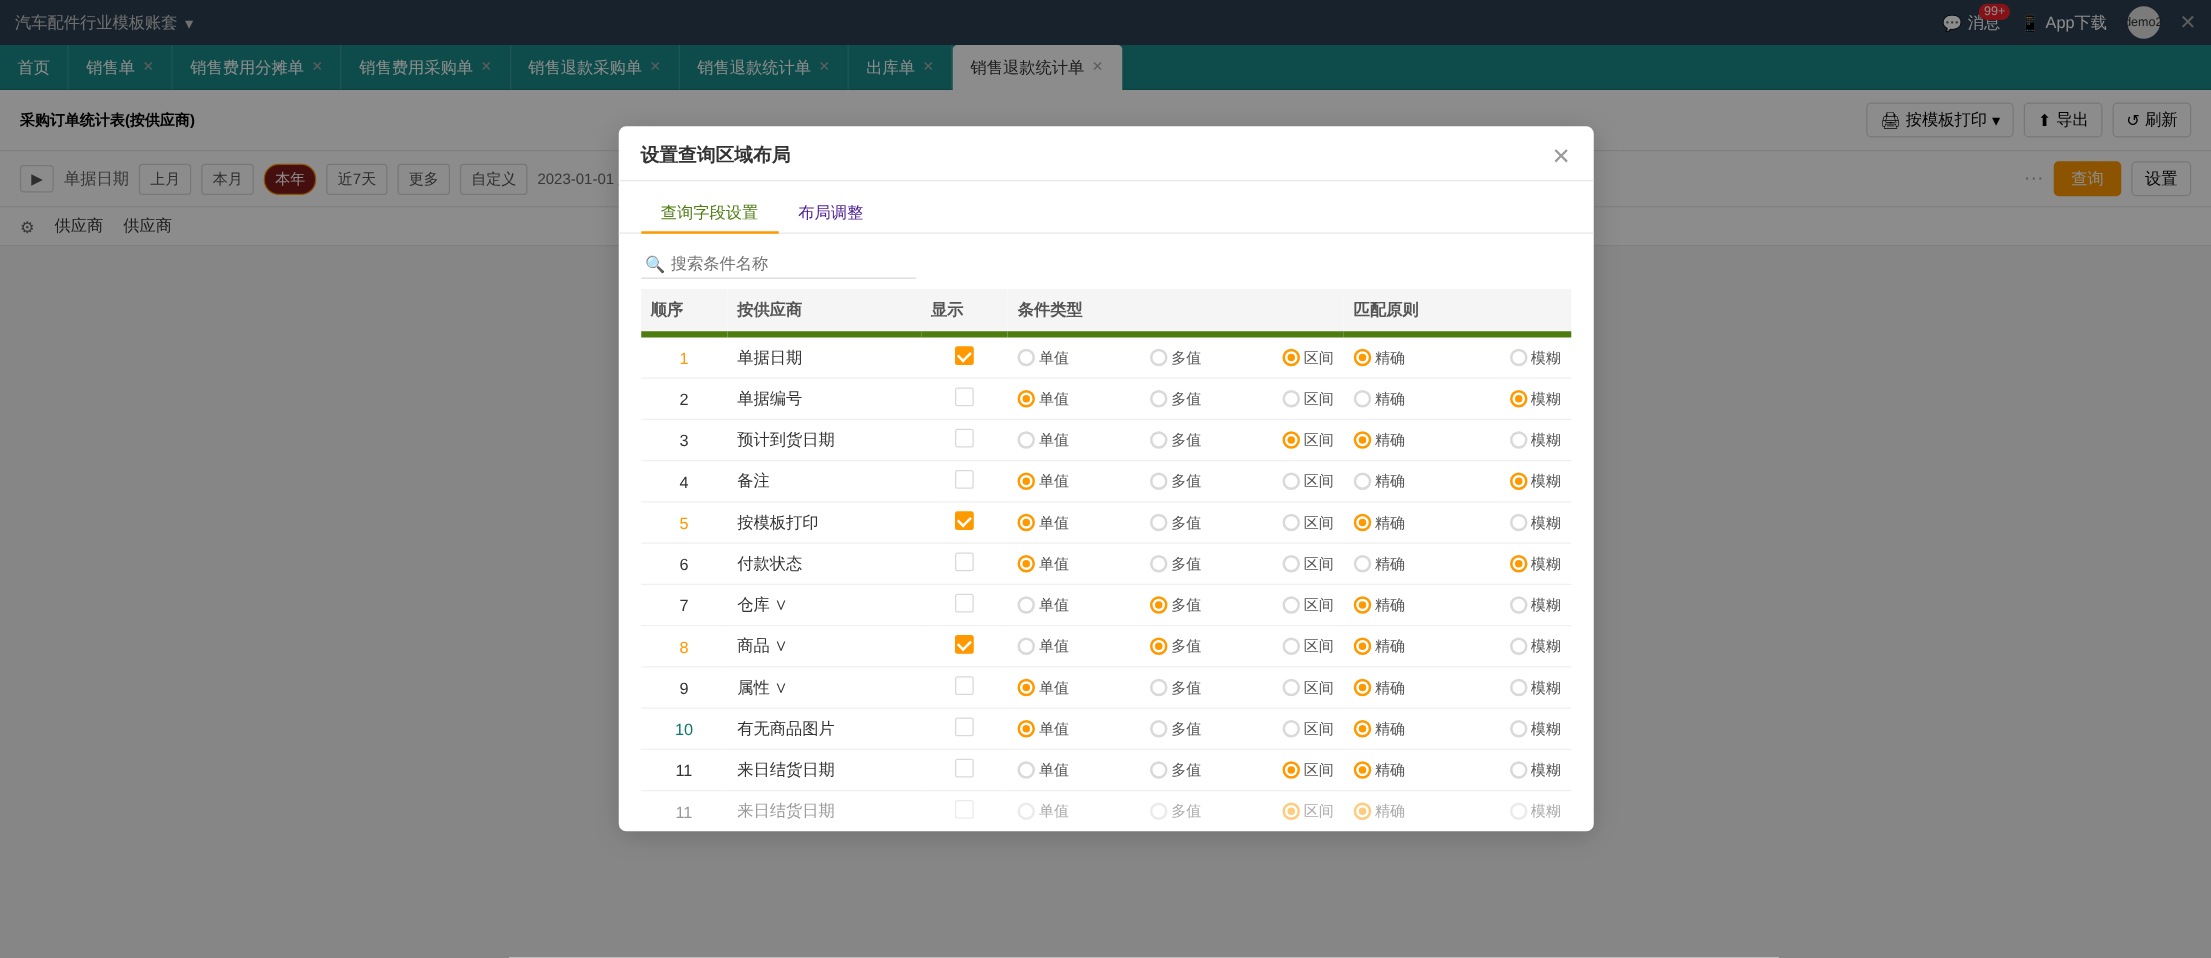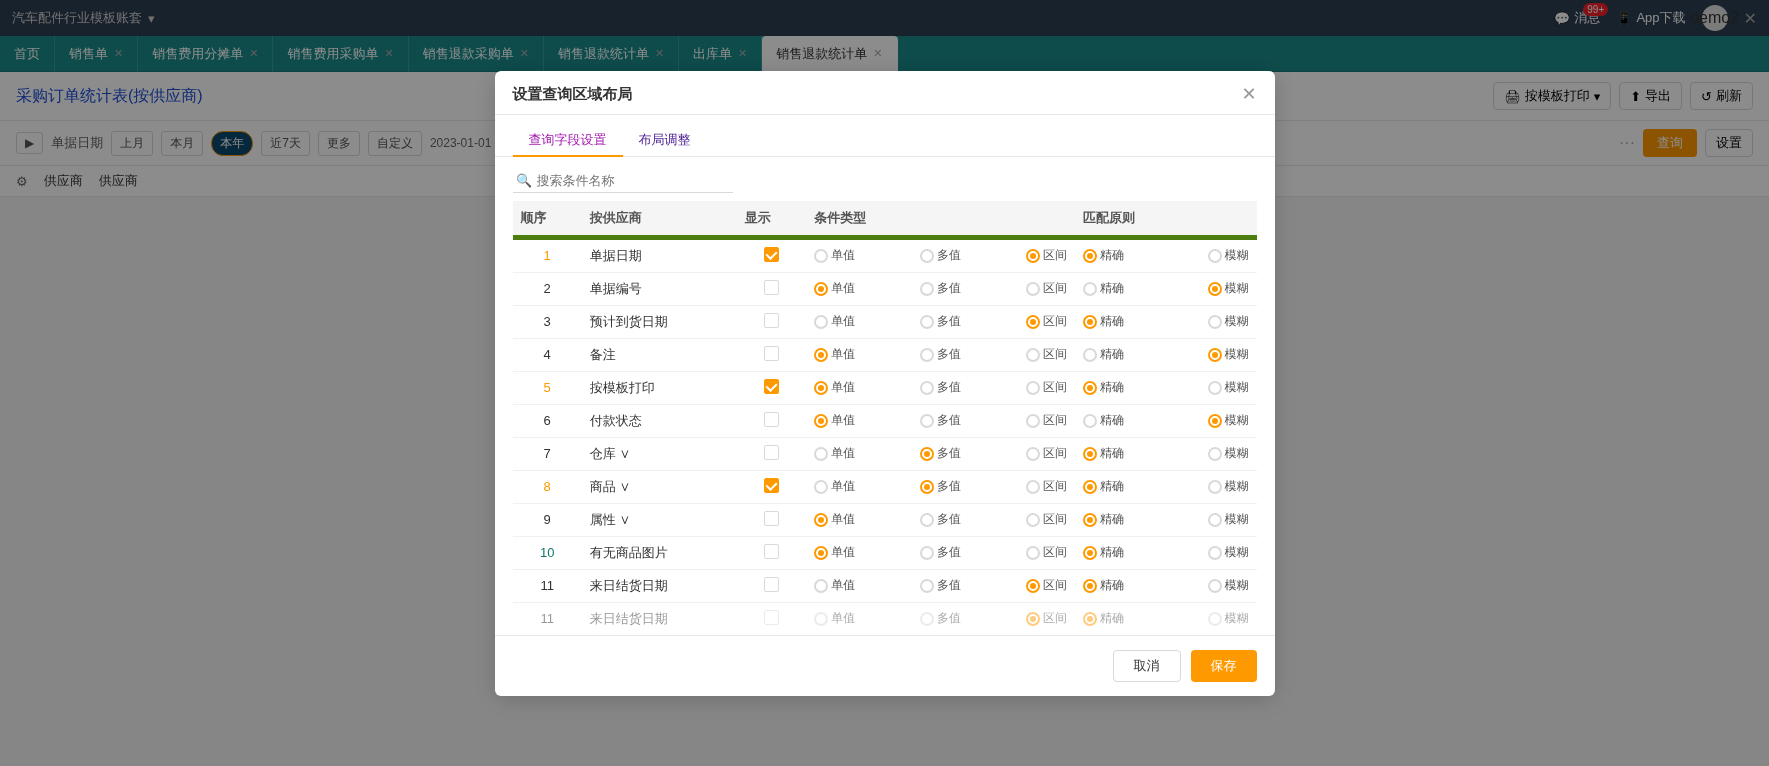--- a/index.html
+++ b/index.html
@@ -12,21 +12,21 @@
       display: flex;
       align-items: center;
       justify-content: space-between;
       padding: 0 12px;
       color: #fff;
     }
     .top-bar-left { font-size: 13px; color: #ccc; display: flex; align-items: center; gap: 6px; }
     .top-bar-right { display: flex; align-items: center; gap: 16px; font-size: 13px; }
     .top-bar-right .badge-btn { position: relative; display: flex; align-items: center; gap: 4px; cursor: pointer; }
     .badge { background: #f5222d; color: #fff; border-radius: 8px; font-size: 10px; padding: 1px 4px; position: absolute; top: -6px; right: -8px; }
-    .avatar { width: 26px; height: 26px; border-radius: 50%; background: #e0e0e0; display: flex; align-items: center; justify-content: center; font-size: 16px; color: #333; }
+    .avatar { width: 26px; height: 26px; border-radius: 50%; background: #e0e0e0; display: flex; align-items: center; justify-content: center; font-size: 10px; color: #333; }
     .close-x { color: #aaa; cursor: pointer; font-size: 16px; }
 
     
     .tab-bar {
       background: #1a8a8a;
       height: 36px;
       display: flex;
       align-items: center;
       padding: 0 0 0 0;
       border-bottom: 1px solid #16797a;
@@ -56,38 +56,38 @@
 
     
     .page-header {
       background: #fff;
       padding: 10px 16px;
       display: flex;
       align-items: center;
       justify-content: space-between;
       border-bottom: 1px solid #e8e8e8;
     }
-    .page-title { font-size: 16px; font-weight: normal; color: #1d4ed8; }
+    .page-title { font-size: 12px; font-weight: bold; color: #000000; }
     .page-actions { display: flex; align-items: center; gap: 8px; }
     .btn-outline { border: 1px solid #d9d9d9; background: #fff; padding: 4px 10px; border-radius: 4px; cursor: pointer; font-size: 13px; display: flex; align-items: center; gap: 4px; }
     .btn-primary { background: #f90; border: none; color: #fff; padding: 5px 14px; border-radius: 4px; cursor: pointer; font-size: 13px; }
 
     
     .filters-bar {
       background: #fff;
       padding: 8px 16px;
       display: flex;
       align-items: center;
       gap: 8px;
       border-bottom: 1px solid #e8e8e8;
       flex-wrap: wrap;
     }
     .filter-label { color: #666; font-size: 13px; }
     .filter-btn { padding: 3px 8px; border-radius: 3px; border: 1px solid #d9d9d9; background: #fff; cursor: pointer; font-size: 12px; color: #555; }
-    .filter-btn.active { background: #0c4a6e; color: #fff; border-color: #f90; border-radius: 12px; }
+    .filter-btn.active { background: #7f1d1d; color: #fff; border-color: #f90; border-radius: 12px; }
     .date-range { font-size: 12px; color: #666; }
     .btn-settings { border: 1px solid #d9d9d9; background: #fff; padding: 4px 10px; border-radius: 4px; cursor: pointer; font-size: 13px; }
 
     
     .table-header-bar {
       background: #fff;
       padding: 6px 16px;
       border-bottom: 1px solid #e8e8e8;
       display: flex;
       align-items: center;
@@ -135,21 +135,21 @@
       gap: 0;
     }
     .dtab {
       padding: 6px 16px;
       cursor: pointer;
       font-size: 13px;
       color: #4c1d95;
       border-bottom: 2px solid transparent;
       margin-bottom: -1px;
     }
-    .dtab.active { color: #a21caf; border-bottom: 2px solid #f90; font-weight: 500; }
+    .dtab.active { color: #4d7c0f; border-bottom: 2px solid #f90; font-weight: 500; }
 
     
     .dialog-search {
       padding: 12px 18px 8px;
       display: flex;
       align-items: center;
     }
     .search-box {
       border: none;
       border-bottom: 1px solid #d9d9d9;
@@ -791,22 +791,14 @@
                     <span class="radio-circle"></span>
                     <span class="radio-label">模糊</span>
                   </span>
                 </div>
               </td>
             </tr>
           </tbody>
       </table>
     </div>
 
-    <div class="dialog-footer">
-      <button class="btn-cancel">
-        <span>取消</span>
-      </button>
-      <button class="btn-save">
-        <span>保存</span>
-      </button>
-    </div>
   </div>
 </div>
 
 </body></html>

